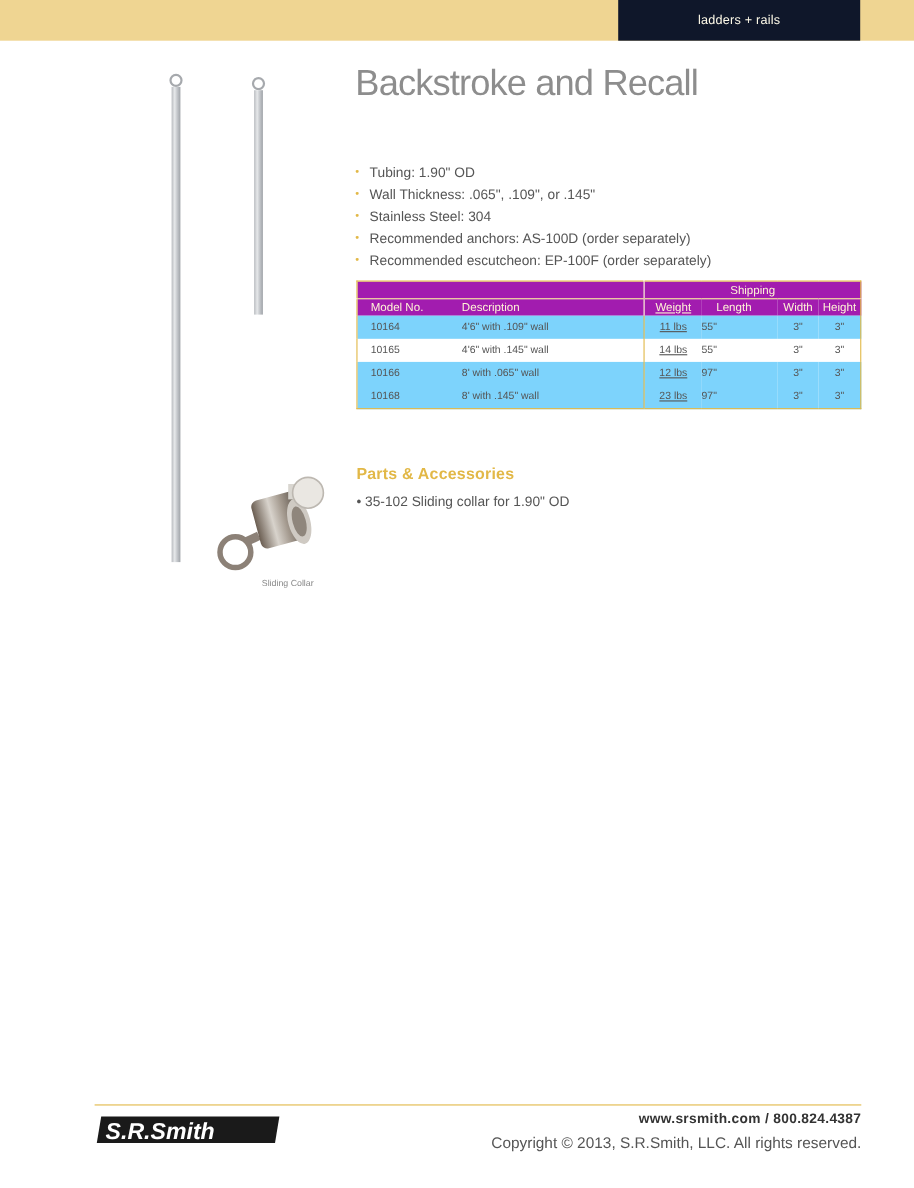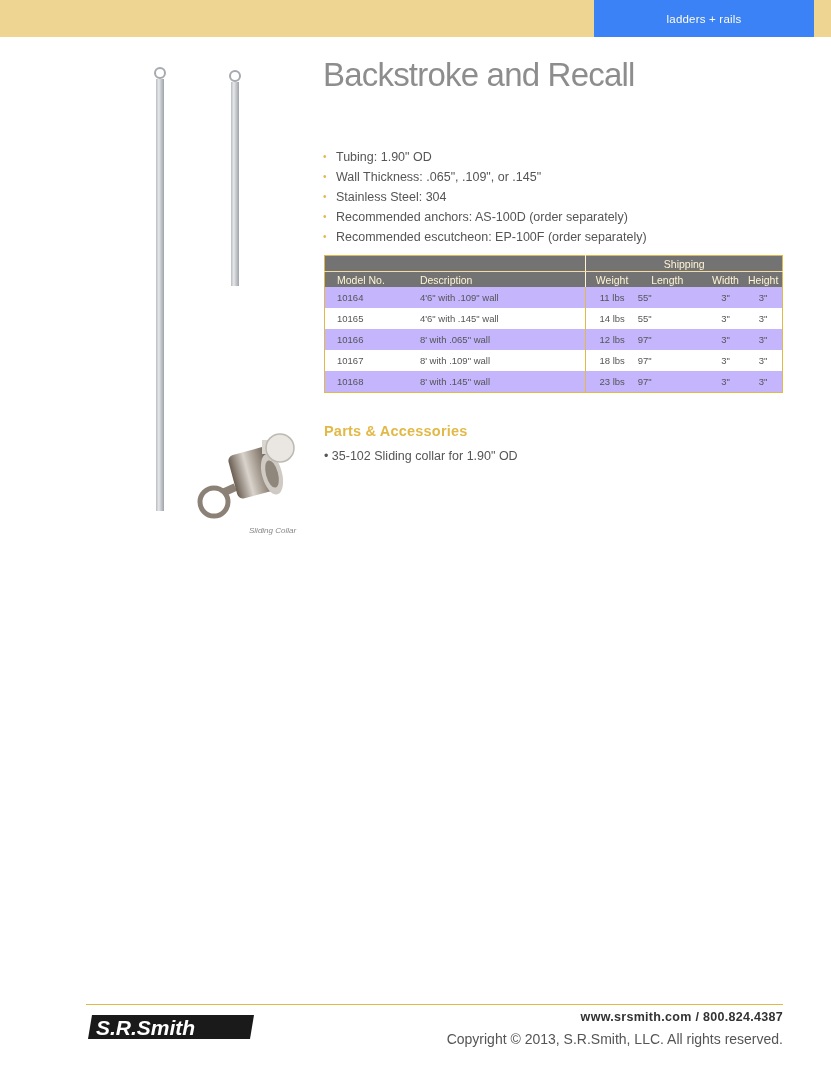--- a/index.html
+++ b/index.html
@@ -1,49 +1,49 @@
 <!DOCTYPE html>
 <html><head>
 <meta charset="utf-8">
 <style>
   html, body { margin:0; padding:0; }
   body { width:831px; height:1080px; background:#ffffff; position:relative; overflow:hidden; font-family:"Liberation Sans", sans-serif; color:#444; }
 
   .top-band { position:absolute; left:0; top:0; width:831px; height:37px; background:#efd592; }
-  .section-tab { position:absolute; left:594px; top:0; width:220px; height:37px; background:#3b82f6; color:#fffbe9; font-size:11.5px; letter-spacing:0.2px; display:flex; align-items:center; justify-content:center; }
+  .section-tab { position:absolute; left:562px; top:0; width:220px; height:37px; background:#0f172a; color:#fffbe9; font-size:11.5px; letter-spacing:0.2px; display:flex; align-items:center; justify-content:center; }
 
   .title { position:absolute; left:323px; top:54px; font-size:33px; line-height:41px; color:#8d8d8d; font-weight:normal; letter-spacing:-0.8px; margin:0; }
 
   .bullets { position:absolute; left:323px; top:147px; margin:0; padding:0; list-style:none; }
   .bullets li { font-size:12.5px; line-height:20px; color:#555; display:flex; align-items:center; }
   .bullets li .dot { color:#e2b847; width:13px; font-size:10px; display:inline-block; }
 
   .spec-table { position:absolute; left:324px; top:255px; width:459px; border-collapse:collapse; border:1px solid #e2b847; font-size:9.5px; color:#555; }
-  .spec-table th { background:#737373; color:#fff4d6; font-weight:normal; font-size:10.5px; height:15px; padding:0; }
+  .spec-table th { background:#a21caf; color:#fff4d6; font-weight:normal; font-size:10.5px; height:15px; padding:0; }
   .spec-table td { height:21px; padding:0; }
-  .spec-table tr.alt td { background:#c4b5fd; }
+  .spec-table tr.alt td { background:#7dd3fc; }
   .c-model { width:85px; padding-left:12px !important; text-align:left; }
   .c-desc { width:170px; text-align:left; }
-  .c-weight { width:52px; text-align:center; border-left:1px solid #e2b847; }
+  .c-weight { width:52px; text-align:center; border-left:1px solid #e2b847;text-decoration:underline; }
   .c-len { width:60px; padding-right:10px !important; }
   .c-wid { width:38px; text-align:center; }
   .c-hgt { width:38px; text-align:center; }
   .hdr-top th { border-bottom:1px solid #f2dca0; }
   th.ship-head { border-left:1px solid #fff4d6; }
   th.weight-head { border-left:1px solid #fff4d6; }
 
   .parts-title { position:absolute; left:324px; top:423px; font-size:14.5px; font-weight:bold; color:#e2b847; margin:0; letter-spacing:0.2px; }
   .parts-list { position:absolute; left:324px; top:446px; margin:0; padding:0; list-style:none; }
   .parts-list li { font-size:12.5px; line-height:20px; color:#555; }
 
   .pole { position:absolute; background:linear-gradient(90deg,#b9bcc0 0%,#e6e8ea 35%,#c8cbcf 60%,#9fa3a8 100%); }
   .eye { position:absolute; width:8px; height:8px; border:2px solid #a6a9ad; border-radius:50%; }
 
   .collar { position:absolute; left:192px; top:430px; width:110px; height:95px; }
-  .collar-caption { position:absolute; left:249px; top:526px; font-size:8px; color:#888;font-style:italic; }
+  .collar-caption { position:absolute; left:238px; top:526px; font-size:8px; color:#888; }
 
   .footer-rule { position:absolute; left:86px; top:1004px; width:697px; height:1px; background:#e2b847; }
   .logo { position:absolute; left:86px; top:1012px; width:172px; height:30px; }
   .footer-url { position:absolute; right:48px; top:1010px; font-size:12.5px; font-weight:bold; color:#333; letter-spacing:0.3px; }
   .footer-copy { position:absolute; right:48px; top:1031px; font-size:14px; color:#555; }
 </style>
 </head>
 <body>
 
 <div class="top-band"></div>
@@ -139,28 +139,20 @@
       <td class="c-hgt">3"</td>
     </tr>
     <tr class="alt">
       <td class="c-model">10166</td>
       <td class="c-desc">8' with .065" wall</td>
       <td class="c-weight">12 lbs</td>
       <td class="c-len">97"</td>
       <td class="c-wid">3"</td>
       <td class="c-hgt">3"</td>
     </tr>
-    <tr>
-      <td class="c-model">10167</td>
-      <td class="c-desc">8' with .109" wall</td>
-      <td class="c-weight">18 lbs</td>
-      <td class="c-len">97"</td>
-      <td class="c-wid">3"</td>
-      <td class="c-hgt">3"</td>
-    </tr>
     <tr class="alt">
       <td class="c-model">10168</td>
       <td class="c-desc">8' with .145" wall</td>
       <td class="c-weight">23 lbs</td>
       <td class="c-len">97"</td>
       <td class="c-wid">3"</td>
       <td class="c-hgt">3"</td>
     </tr>
   </tbody>
 </table>

